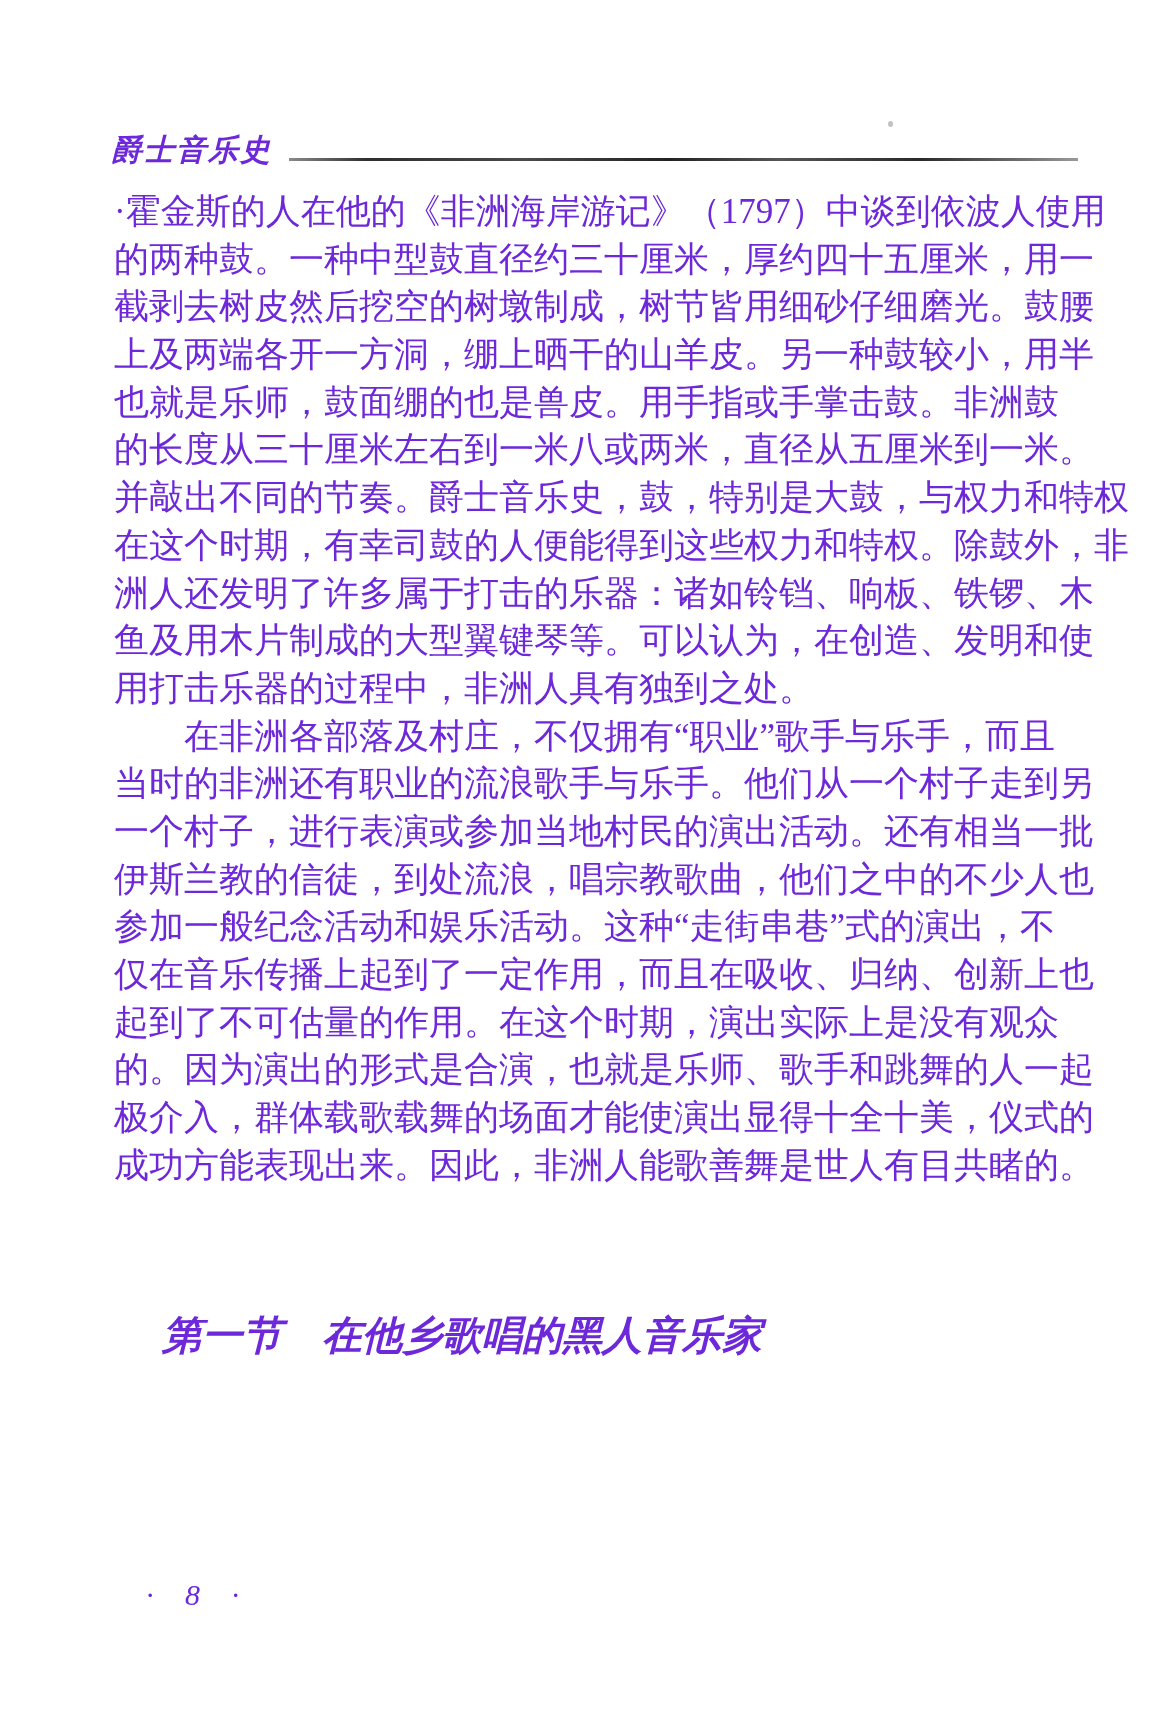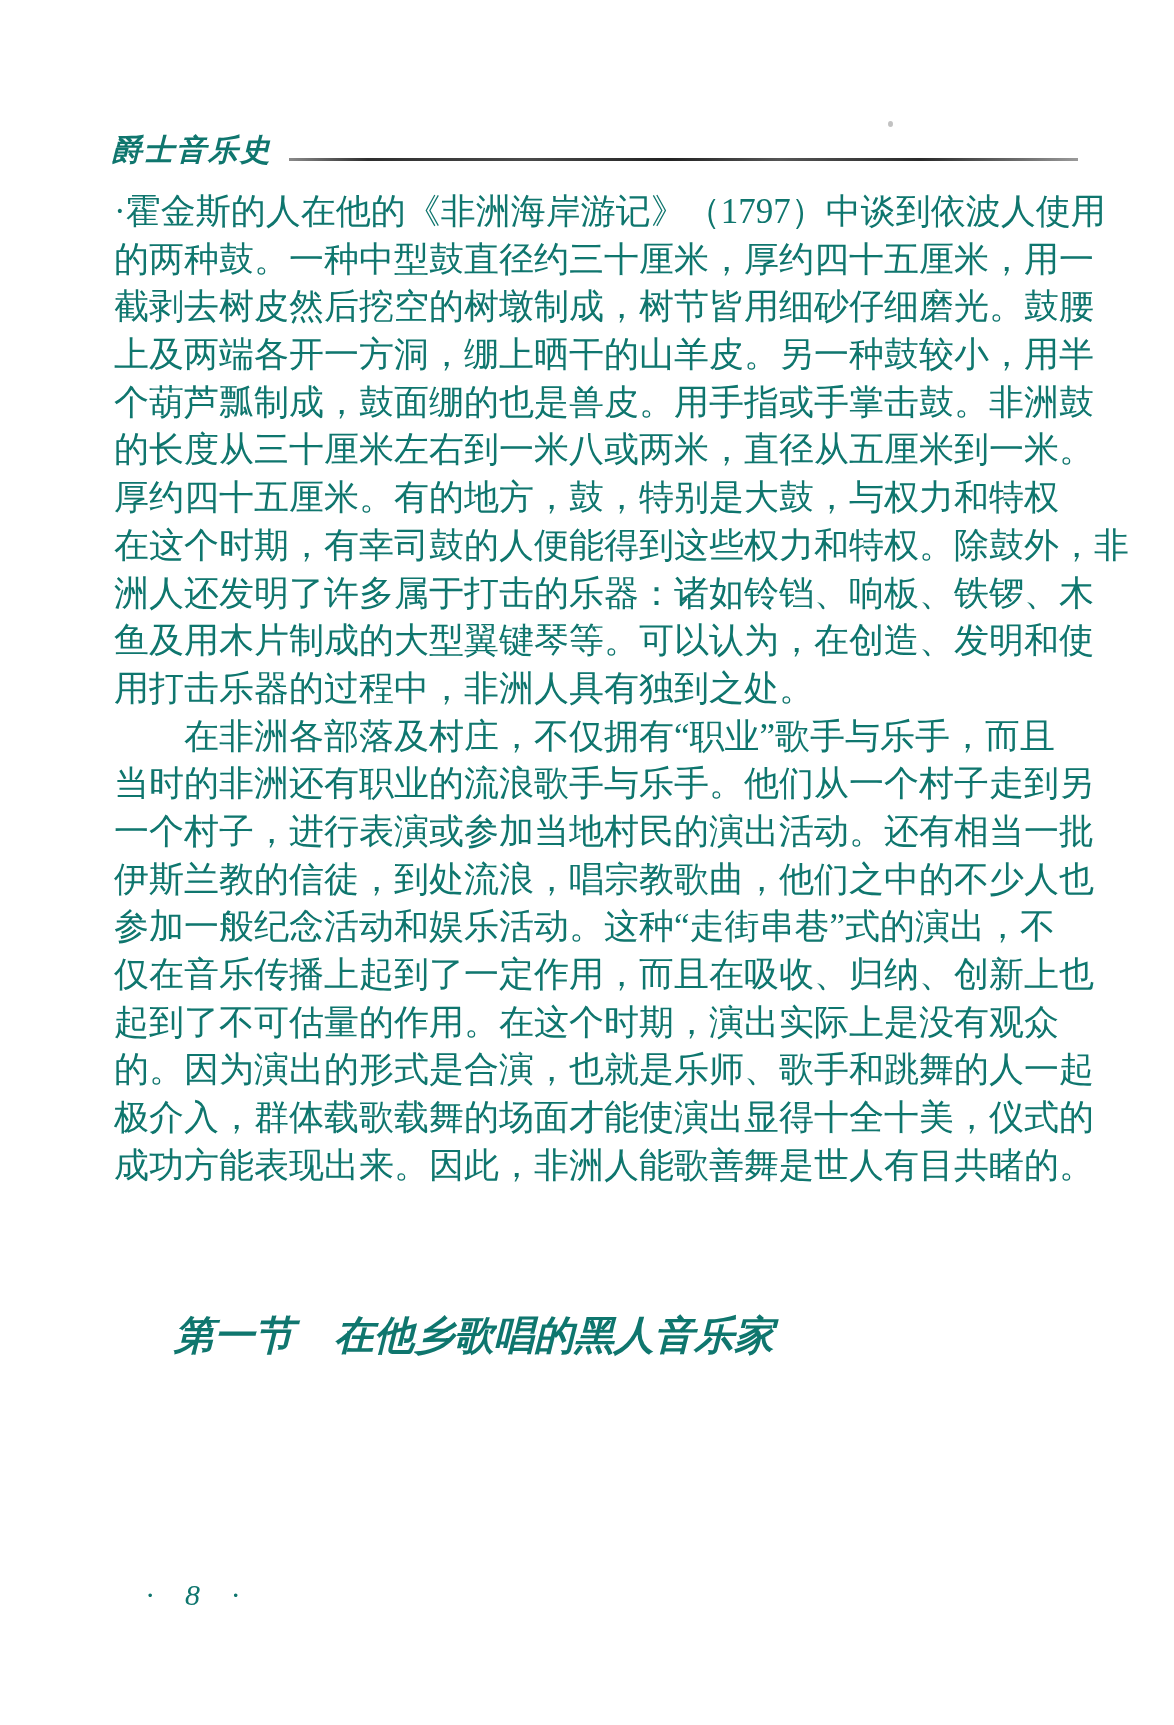--- a/index.html
+++ b/index.html
@@ -2,21 +2,21 @@
 <html><head>
 <meta charset="utf-8">
 <style>
   html, body { margin: 0; padding: 0; background: #e8e8e8; }
   .page {
     position: relative;
     width: 1174px;
     height: 1725px;
     background: #ffffff;
     font-family: "Liberation Serif", "DejaVu Serif", serif;
-    color: #0f766e;
+    color: #6d28d9;
     overflow: hidden;
   }
   
   .running-head {
     position: absolute;
     left: 112px;
     top: 130px;
     font-size: 30px;
     font-weight: bold;
     font-style: italic;
@@ -56,21 +56,20 @@
   .line.indent { padding-left: 70px; }
   
   .section-heading {
     position: absolute;
     left: 162px;
     top: 1308px;
     font-size: 40px;
     font-weight: bold;
     font-style: italic;
     white-space: nowrap;
-    margin-left: 12px;
   }
   .section-heading .num { margin-right: 40px; }
   
   .page-number {
     position: absolute;
     left: 146px;
     top: 1578px;
     font-size: 30px;
     font-style: italic;
     letter-spacing: 12px;
@@ -96,23 +95,23 @@
   <div class="running-head">爵士音乐史</div>
   <div class="head-rule"></div>
   <div class="speck"></div>
 
   <div class="body-col">
     <div>
       <div class="line">·霍金斯的人在他的《非洲海岸游记》（1797）中谈到依波人使用</div>
       <div class="line">的两种鼓。一种中型鼓直径约三十厘米，厚约四十五厘米，用一</div>
       <div class="line">截剥去树皮然后挖空的树墩制成，树节皆用细砂仔细磨光。鼓腰</div>
       <div class="line">上及两端各开一方洞，绷上晒干的山羊皮。另一种鼓较小，用半</div>
-      <div class="line">个葫芦瓢制成，鼓面绷的也是兽皮。用手指或手掌击鼓。非洲鼓</div>
+      <div class="line">也就是乐师，鼓面绷的也是兽皮。用手指或手掌击鼓。非洲鼓</div>
       <div class="line">的长度从三十厘米左右到一米八或两米，直径从五厘米到一米。</div>
-      <div class="line">厚约四十五厘米。有的地方，鼓，特别是大鼓，与权力和特权</div>
+      <div class="line">并敲出不同的节奏。爵士音乐史，鼓，特别是大鼓，与权力和特权</div>
       <div class="line">在这个时期，有幸司鼓的人便能得到这些权力和特权。除鼓外，非</div>
       <div class="line">洲人还发明了许多属于打击的乐器：诸如铃铛、响板、铁锣、木</div>
       <div class="line">鱼及用木片制成的大型翼键琴等。可以认为，在创造、发明和使</div>
       <div class="line">用打击乐器的过程中，非洲人具有独到之处。</div>
     </div>
     <div>
       <div class="line indent">在非洲各部落及村庄，不仅拥有“职业”歌手与乐手，而且</div>
       <div class="line">当时的非洲还有职业的流浪歌手与乐手。他们从一个村子走到另</div>
       <div class="line">一个村子，进行表演或参加当地村民的演出活动。还有相当一批</div>
       <div class="line">伊斯兰教的信徒，到处流浪，唱宗教歌曲，他们之中的不少人也</div>

